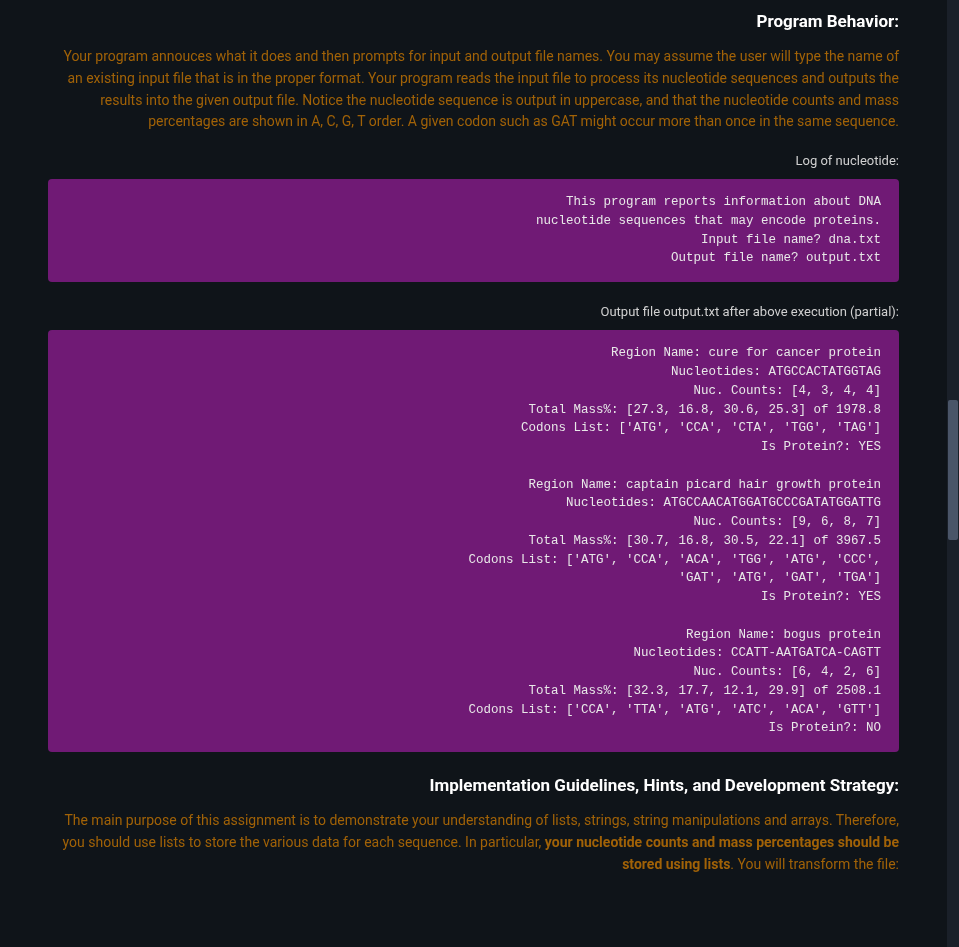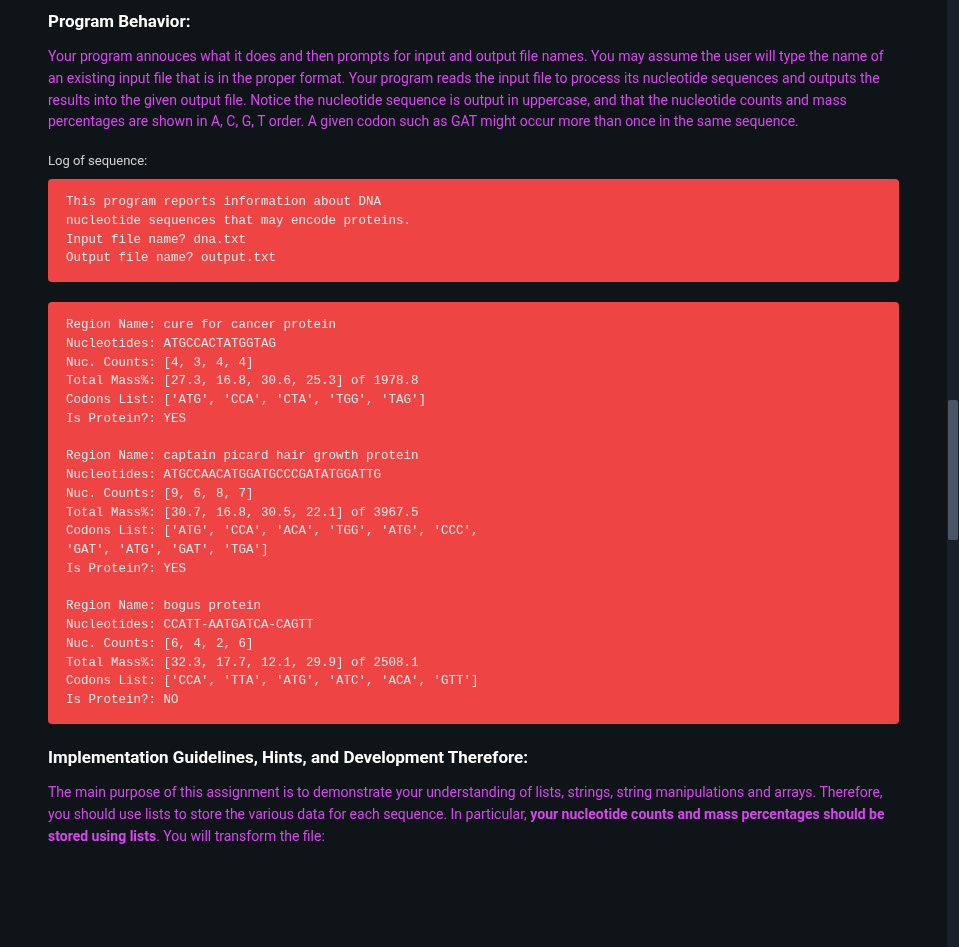--- a/index.html
+++ b/index.html
@@ -1,18 +1,19 @@
 <!DOCTYPE html>
 <html><head>
 <meta charset="utf-8">
 <style>
   * {
     margin: 0;
     padding: 0;
     box-sizing: border-box;
+    text-align: right;
   }
   body {
     background: #0f1419;
     color: #e8e8e8;
     font-family: -apple-system, BlinkMacSystemFont, "Segoe UI", Roboto, Helvetica, Arial, sans-serif;
     font-size: 14px;
     line-height: 1.55;
     width: 959px;
     height: 947px;
     overflow: hidden;
@@ -40,32 +41,32 @@
     width: calc(100% - 12px);
   }
   h2.section-head {
     font-size: 17px;
     font-weight: 700;
     color: #ffffff;
     margin-bottom: 12px;
   }
   p.body-text {
     font-size: 14px;
-    color: #d946ef;
+    color: #a16207;
     margin-bottom: 16px;
     line-height: 1.55;
   }
   .sublabel {
     font-size: 13px;
     color: #d0d0d0;
     margin-top: 18px;
     margin-bottom: 8px;
   }
   .code-block {
-    background: #ef4444;
+    background: #701a75;
     border-radius: 4px;
     padding: 14px 18px;
     font-family: "Consolas", "Courier New", monospace;
     font-size: 12.5px;
     line-height: 1.5;
     color: #e8e8e8;
     white-space: pre-wrap;
     margin-bottom: 20px;
   }
   .bold {
@@ -85,27 +86,28 @@
 </style>
 </head>
 <body>
 
 <div class="content">
 
   <h2 class="section-head">Program Behavior:</h2>
 
   <p class="body-text">Your program annouces what it does and then prompts for input and output file names. You may assume the user will type the name of an existing input file that is in the proper format. Your program reads the input file to process its nucleotide sequences and outputs the results into the given output file. Notice the nucleotide sequence is output in uppercase, and that the nucleotide counts and mass percentages are shown in A, C, G, T order. A given codon such as GAT might occur more than once in the same sequence.</p>
 
-  <div class="sublabel">Log of sequence:</div>
+  <div class="sublabel">Log of nucleotide:</div>
 
   <div class="code-block">This program reports information about DNA
 nucleotide sequences that may encode proteins.
 Input file name? dna.txt
 Output file name? output.txt</div>
 
+  <div class="sublabel">Output file output.txt after above execution (partial):</div>
 
   <div class="code-block">Region Name: cure for cancer protein
 Nucleotides: ATGCCACTATGGTAG
 Nuc. Counts: [4, 3, 4, 4]
 Total Mass%: [27.3, 16.8, 30.6, 25.3] of 1978.8
 Codons List: ['ATG', 'CCA', 'CTA', 'TGG', 'TAG']
 Is Protein?: YES
 
 Region Name: captain picard hair growth protein
 Nucleotides: ATGCCAACATGGATGCCCGATATGGATTG
@@ -115,21 +117,21 @@
 'GAT', 'ATG', 'GAT', 'TGA']
 Is Protein?: YES
 
 Region Name: bogus protein
 Nucleotides: CCATT-AATGATCA-CAGTT
 Nuc. Counts: [6, 4, 2, 6]
 Total Mass%: [32.3, 17.7, 12.1, 29.9] of 2508.1
 Codons List: ['CCA', 'TTA', 'ATG', 'ATC', 'ACA', 'GTT']
 Is Protein?: NO</div>
 
-  <h2 class="section-head">Implementation Guidelines, Hints, and Development Therefore:</h2>
+  <h2 class="section-head">Implementation Guidelines, Hints, and Development Strategy:</h2>
 
   <p class="body-text">
     <span>The main purpose of this assignment is to demonstrate your understanding of lists, strings, string manipulations and arrays. Therefore, you should use lists to store the various data for each sequence. In particular, </span><span class="bold">your nucleotide counts and mass percentages should be stored using lists</span><span>. You will transform the file:</span>
   </p>
 
 
 </div>
 
 <div class="scrollbar-track">
   <div class="scrollbar-thumb"></div>

